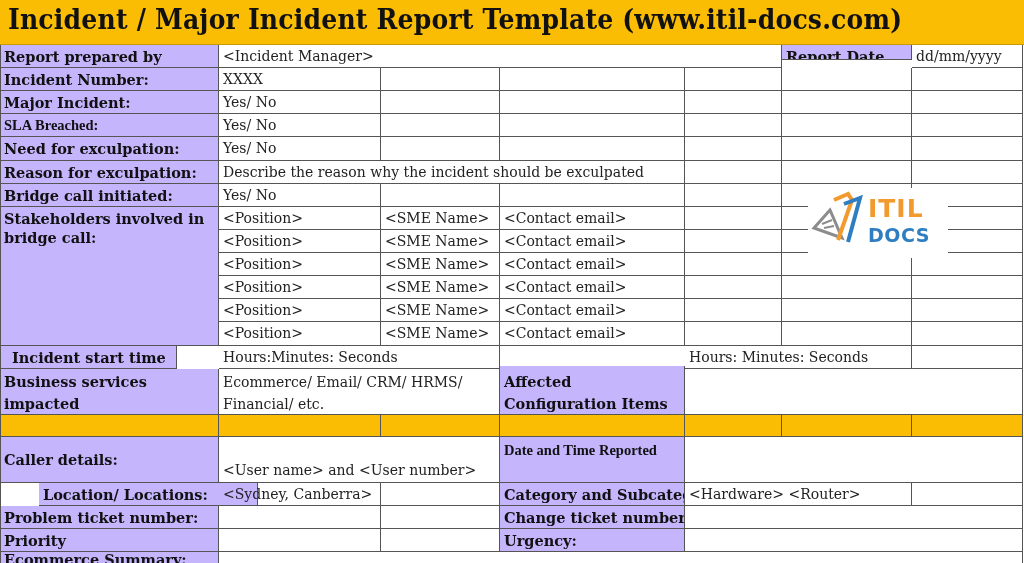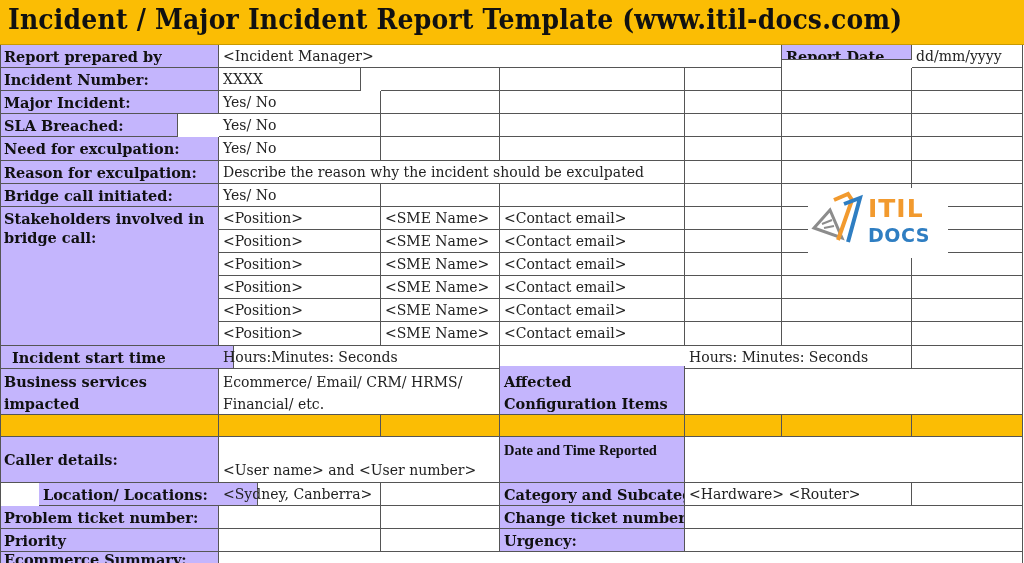--- a/index.html
+++ b/index.html
@@ -22,36 +22,36 @@
 <div class="title">
   <span>Incident / Major Incident Report Template   (www.itil-docs.com)</span>
 </div>
 
 <div class="c lbl" style="left:0;top:45px;width:219px;height:23px;">Report prepared by</div>
 <div class="c" style="left:219px;top:45px;width:563px;height:23px;">&lt;Incident Manager&gt;</div>
 <div class="c lbl" style="left:782px;top:45px;width:130px;height:15px;">Report Date</div>
 <div class="c" style="left:912px;top:45px;width:111px;height:23px;">dd/mm/yyyy</div>
 
 <div class="c lbl" style="left:0;top:68px;width:219px;height:23px;">Incident Number:</div>
-<div class="c" style="left:219px;top:68px;width:142px;height:23px;">XXXX</div>
+<div class="c" style="left:219px;top:68px;width:162px;height:23px;">XXXX</div>
 <div class="c" style="left:381px;top:68px;width:119px;height:23px;"></div>
 <div class="c" style="left:500px;top:68px;width:185px;height:23px;"></div>
 <div class="c" style="left:685px;top:68px;width:97px;height:23px;"></div>
 <div class="c" style="left:782px;top:68px;width:130px;height:23px;"></div>
 <div class="c" style="left:912px;top:68px;width:111px;height:23px;"></div>
 
 <div class="c lbl" style="left:0;top:91px;width:219px;height:23px;">Major Incident:</div>
 <div class="c" style="left:219px;top:91px;width:162px;height:23px;">Yes/ No</div>
 <div class="c" style="left:381px;top:91px;width:119px;height:23px;"></div>
 <div class="c" style="left:500px;top:91px;width:185px;height:23px;"></div>
 <div class="c" style="left:685px;top:91px;width:97px;height:23px;"></div>
 <div class="c" style="left:782px;top:91px;width:130px;height:23px;"></div>
 <div class="c" style="left:912px;top:91px;width:111px;height:23px;"></div>
 
-<div class="c lbl" style="left:0;top:114px;width:178px;height:23px;">SLA Breached:</div>
+<div class="c lbl" style="left:0;top:114px;width:219px;height:23px;font-family:Liberation Serif, serif;">SLA Breached:</div>
 <div class="c" style="left:219px;top:114px;width:162px;height:23px;">Yes/ No</div>
 <div class="c" style="left:381px;top:114px;width:119px;height:23px;"></div>
 <div class="c" style="left:500px;top:114px;width:185px;height:23px;"></div>
 <div class="c" style="left:685px;top:114px;width:97px;height:23px;"></div>
 <div class="c" style="left:782px;top:114px;width:130px;height:23px;"></div>
 <div class="c" style="left:912px;top:114px;width:111px;height:23px;"></div>
 
 <div class="c lbl" style="left:0;top:137px;width:219px;height:24px;">Need for exculpation:</div>
 <div class="c" style="left:219px;top:137px;width:162px;height:24px;">Yes/ No</div>
 <div class="c" style="left:381px;top:137px;width:119px;height:24px;"></div>
@@ -122,21 +122,21 @@
   <svg width="60" height="62" viewBox="0 0 60 62" style="position:absolute;left:0;top:2px;">
     <path d="M6 38 L22 20 L34 48 Z" fill="none" stroke="#8c8c8c" stroke-width="3"></path>
     <path d="M26 10 L40 4 L44 10 L30 50" fill="none" stroke="#f29a2e" stroke-width="4"></path>
     <path d="M36 14 L52 8 L40 52" fill="none" stroke="#2f7ec2" stroke-width="4"></path>
     <path d="M14 34 L24 30 M16 38 L26 36" stroke="#8c8c8c" stroke-width="2"></path>
   </svg>
   <div class="logo-text-1">ITIL</div>
   <div class="logo-text-2">DOCS</div>
 </div>
 
-<div class="c lbl" style="left:0;top:346px;width:234px;height:23px;padding-left:12px;">Incident start time</div>
+<div class="c lbl" style="left:0;top:346px;width:177px;height:23px;padding-left:12px;">Incident start time</div>
 <div class="c" style="left:219px;top:346px;width:281px;height:23px;">Hours:Minutes: Seconds</div>
 <div class="c lbl" style="left:500px;top:366px;width:185px;height:23px;">Incident end time</div>
 <div class="c" style="left:685px;top:346px;width:227px;height:23px;">Hours: Minutes: Seconds</div>
 <div class="c" style="left:912px;top:346px;width:111px;height:23px;"></div>
 
 <div class="c lbl wrap" style="left:0;top:369px;width:219px;height:46px;line-height:22px;">Business services impacted</div>
 <div class="c wrap" style="left:219px;top:369px;width:281px;height:46px;line-height:22px;">Ecommerce/ Email/ CRM/ HRMS/ Financial/ etc.</div>
 <div class="c lbl wrap" style="left:500px;top:369px;width:185px;height:46px;line-height:22px;">Affected Configuration Items</div>
 <div class="c" style="left:685px;top:369px;width:338px;height:46px;"></div>
 

